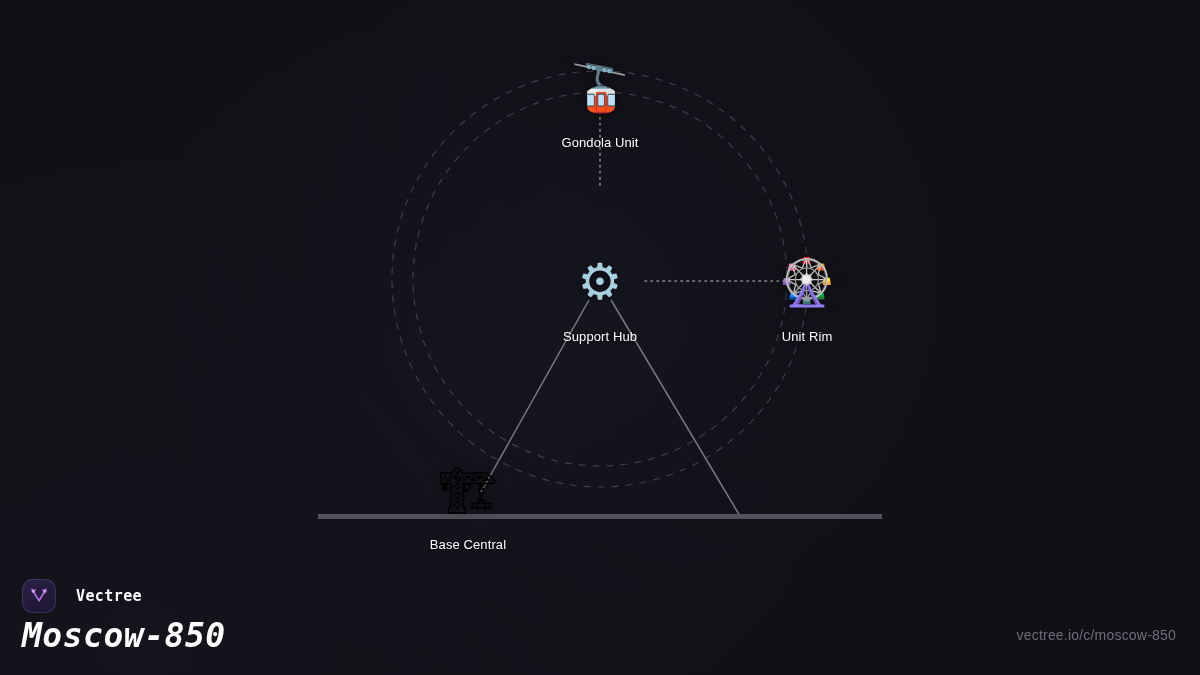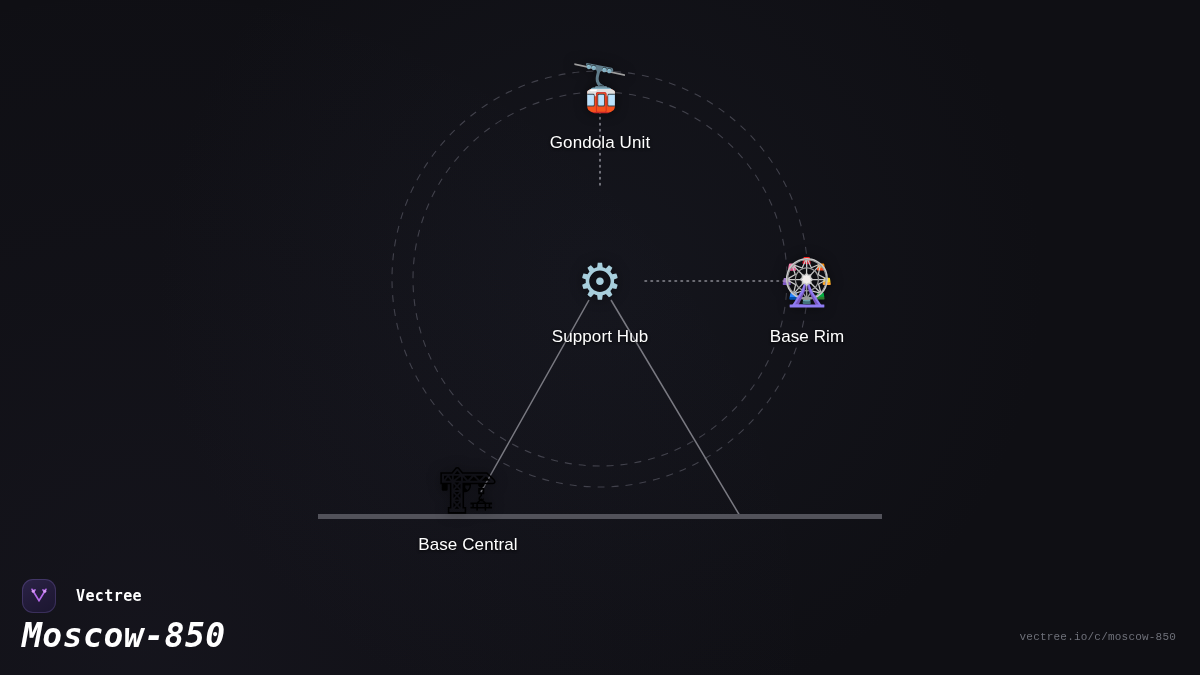--- a/index.html
+++ b/index.html
@@ -50,21 +50,21 @@
     text-align: center;
     filter: drop-shadow(0 0 6px rgba(0,0,0,0.55));
   }
   .node-glyph.gear {
     color: #a8cfdd;
     font-size: 50px;
   }
   .node-label {
     margin-top: 20px;
     color: #ffffff;
-    font-size: 17px;
+    font-size: 13px;
     line-height: 16px;
     letter-spacing: 0.1px;
     text-align: center;
     white-space: nowrap;
     text-shadow: 0 1px 3px rgba(0,0,0,0.85);
   }
 
   
   #footer-brand {
     position: absolute;
@@ -101,22 +101,22 @@
     font-weight: bold;
     letter-spacing: 0.5px;
     line-height: 36px;
     font-style: italic;
   }
   #page-url {
     position: absolute;
     right: 24px;
     bottom: 32px;
     color: #6e7079;
-    font-family: Liberation Mono, monospace;
-    font-size: 11px;
+    font-family: Liberation Sans, sans-serif;
+    font-size: 14px;
     letter-spacing: 0.2px;
   }
 </style>
 </head>
 <body>
 
 <div id="stage">
 
   <svg id="diagram" viewBox="0 0 1200 675" xmlns="http://www.w3.org/2000/svg">
 
@@ -138,21 +138,21 @@
     <span class="node-label">Gondola Unit</span>
   </div>
 
   <div class="node" style="left:600px; top:301px;">
     <span class="node-glyph gear">⚙</span>
     <span class="node-label">Support Hub</span>
   </div>
 
   <div class="node" style="left:807px; top:301px;">
     <span class="node-glyph">🎡</span>
-    <span class="node-label">Base Rim</span>
+    <span class="node-label">Unit Rim</span>
   </div>
 
   <div class="node" style="left:468px; top:509px;">
     <span class="node-glyph">🏗</span>
     <span class="node-label">Base Central</span>
   </div>
 
   <div id="footer-brand">
     <div id="brand-mark">
       <svg width="22" height="22" viewBox="0 0 22 22" xmlns="http://www.w3.org/2000/svg">

